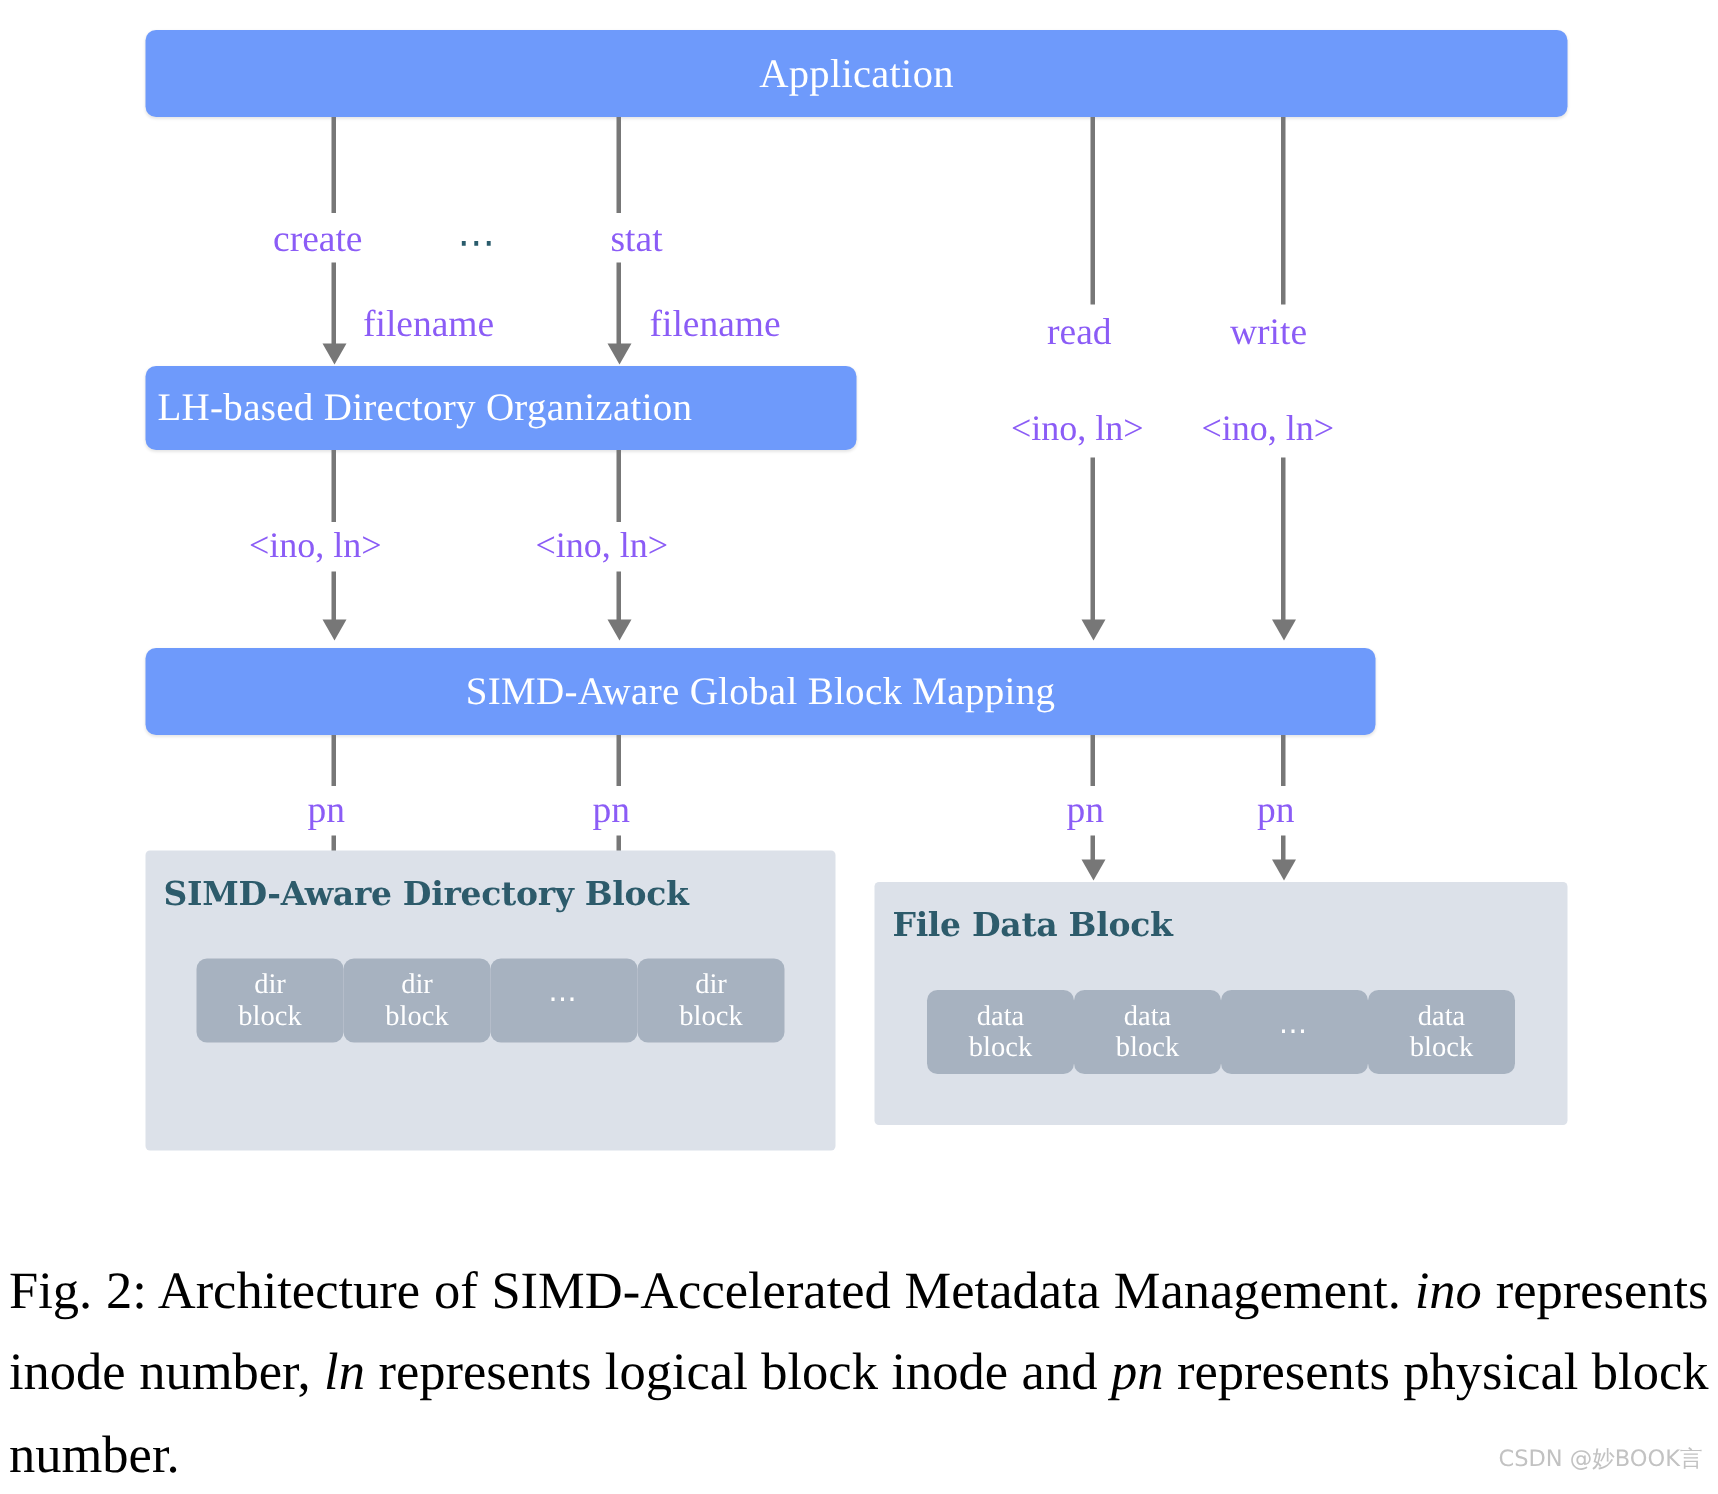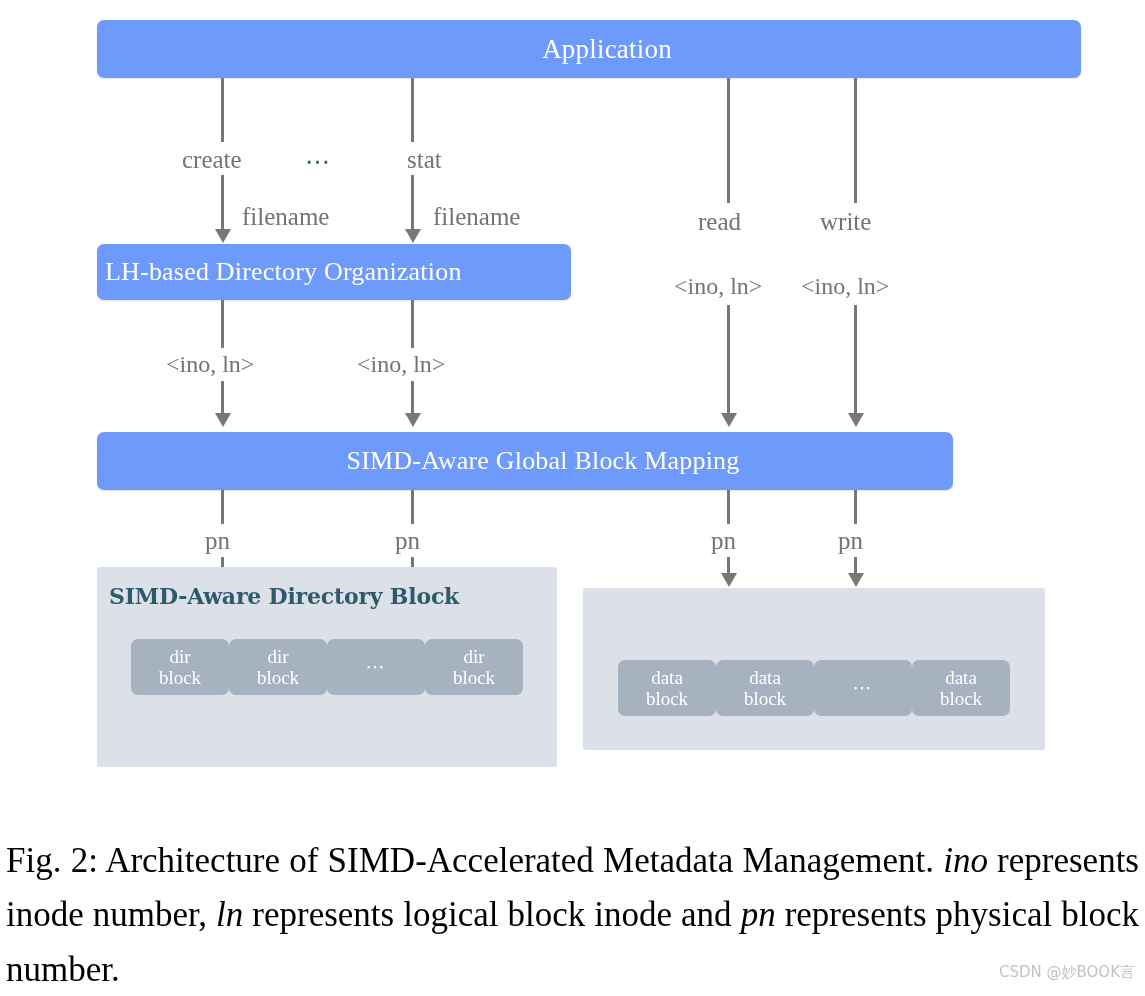--- a/index.html
+++ b/index.html
@@ -16,21 +16,21 @@
     position:absolute;
     background:#6e9afb;
     border-radius:7px;
     color:#ffffff;
     display:flex;
     align-items:center;
     font-family:"Liberation Serif", serif;
     letter-spacing:.2px;
     box-shadow:0 1px 2px rgba(0,0,0,.10);
   }
-  .bluebox.center{justify-content:center;padding-left:36px;}
+  .bluebox.center{justify-content:center;}
   .bluebox.left{justify-content:flex-start;padding-left:8px;box-sizing:border-box;}
 
   #app-box{left:97px;top:20px;width:948px;height:58px;font-size:27px;}
   #lh-box{left:97px;top:244px;width:474px;height:56px;font-size:26px;}
   #map-box{left:97px;top:432px;width:820px;height:58px;font-size:26px;}
 
   
   .panel{
     position:absolute;
     background:#dce1e9;
@@ -82,21 +82,21 @@
     position:absolute;
     width:0;height:0;
     border-left:8px solid transparent;
     border-right:8px solid transparent;
     border-top:14px solid #777777;
   }
 
   
   .elabel{
     position:absolute;
-    color:#737373;
+    color:#8b5cf6;
     font-family:"Liberation Serif", serif;
     font-size:25px;
     white-space:nowrap;
     line-height:1;
   }
   .elabel.sm{font-size:24px;}
   .dots{
     position:absolute;
     color:#2a5c6c;
     font-size:25px;
@@ -218,20 +218,21 @@
         <span class="l1">⋯</span>
       </div>
       <div class="miniblock">
         <span class="l1">dir</span>
         <span class="l2">block</span>
       </div>
     </div>
   </div>
 
   <div id="data-panel" class="panel">
+    <div class="panel-title">File Data Block</div>
     <div class="panel-row">
       <div class="miniblock">
         <span class="l1">data</span>
         <span class="l2">block</span>
       </div>
       <div class="miniblock">
         <span class="l1">data</span>
         <span class="l2">block</span>
       </div>
       <div class="miniblock ellipsis">

